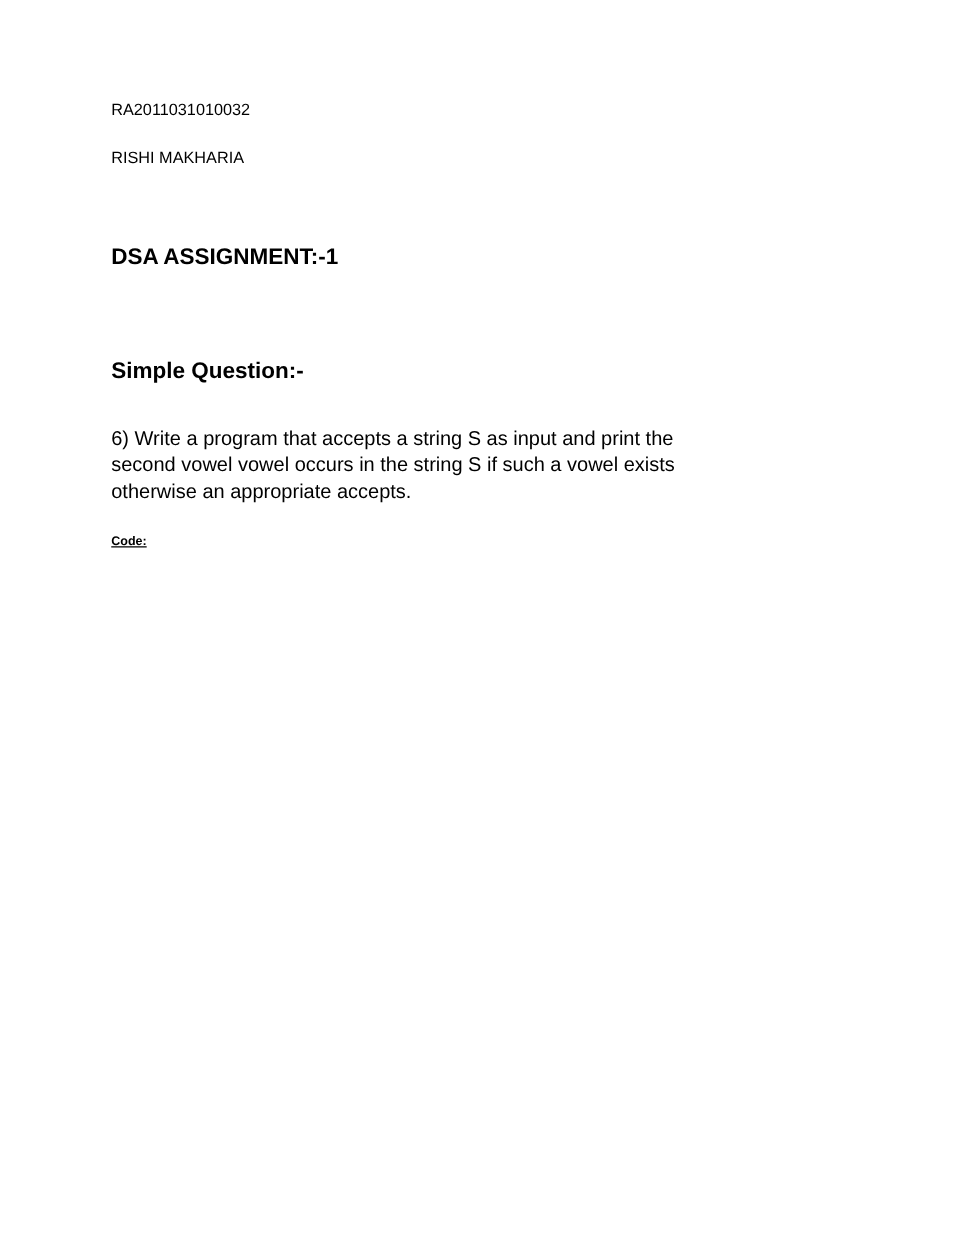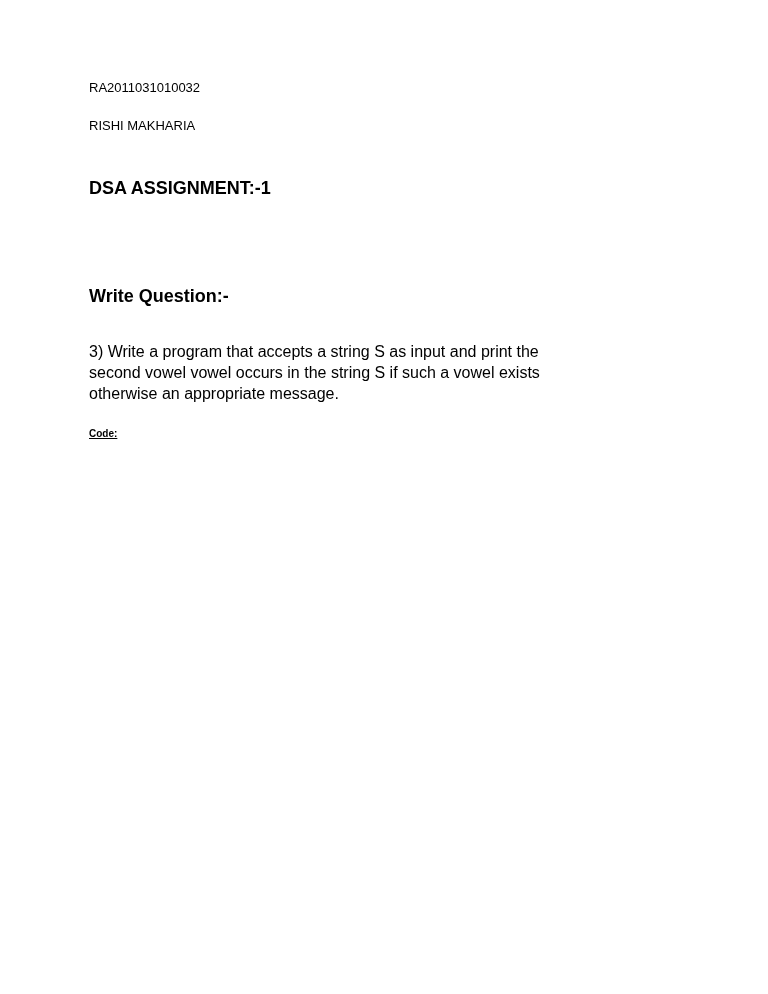--- a/index.html
+++ b/index.html
@@ -60,25 +60,25 @@
   </style>
 </head>
 <body>
 
 <div class="page">
 
   <p class="line small" style="top:80px;">RA2011031010032</p>
 
   <p class="line small" style="top:118px;text-align:right;">RISHI MAKHARIA</p>
 
-  <h1 class="line heading" style="top:178px;">DSA ASSIGNMENT:-1</h1>
+  <h1 class="line heading" style="top:195px;">DSA ASSIGNMENT:-1</h1>
 
-  <h2 class="line heading" style="top:286px;">Write Question:-</h2>
+  <h2 class="line heading" style="top:286px;">Simple Question:-</h2>
 
   <div class="body-para">
-    <span>3) Write a program that accepts a string S as input and print the</span>
+    <span>6) Write a program that accepts a string S as input and print the</span>
     <span>second vowel vowel occurs in the string S if such a vowel exists</span>
-    <span>otherwise an appropriate message.</span>
+    <span>otherwise an appropriate accepts.</span>
   </div>
 
   <p class="line code-label" style="top:424px;">Code:</p>
 
 </div>
 
 </body></html>

